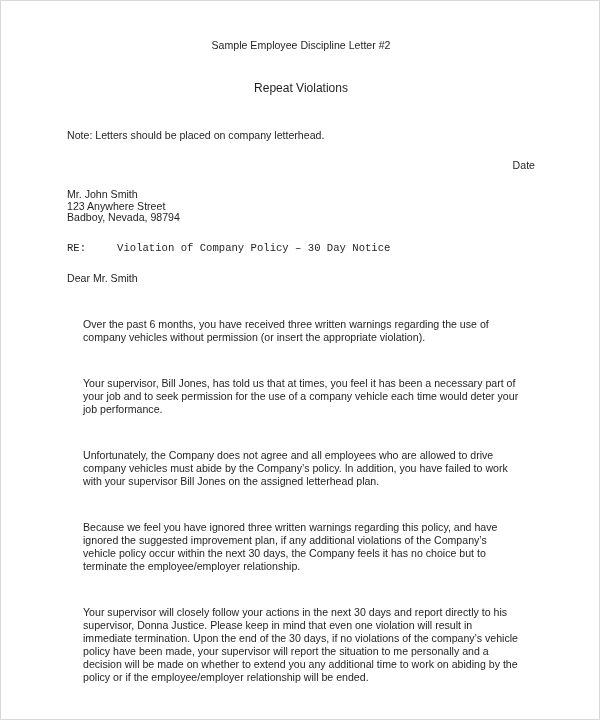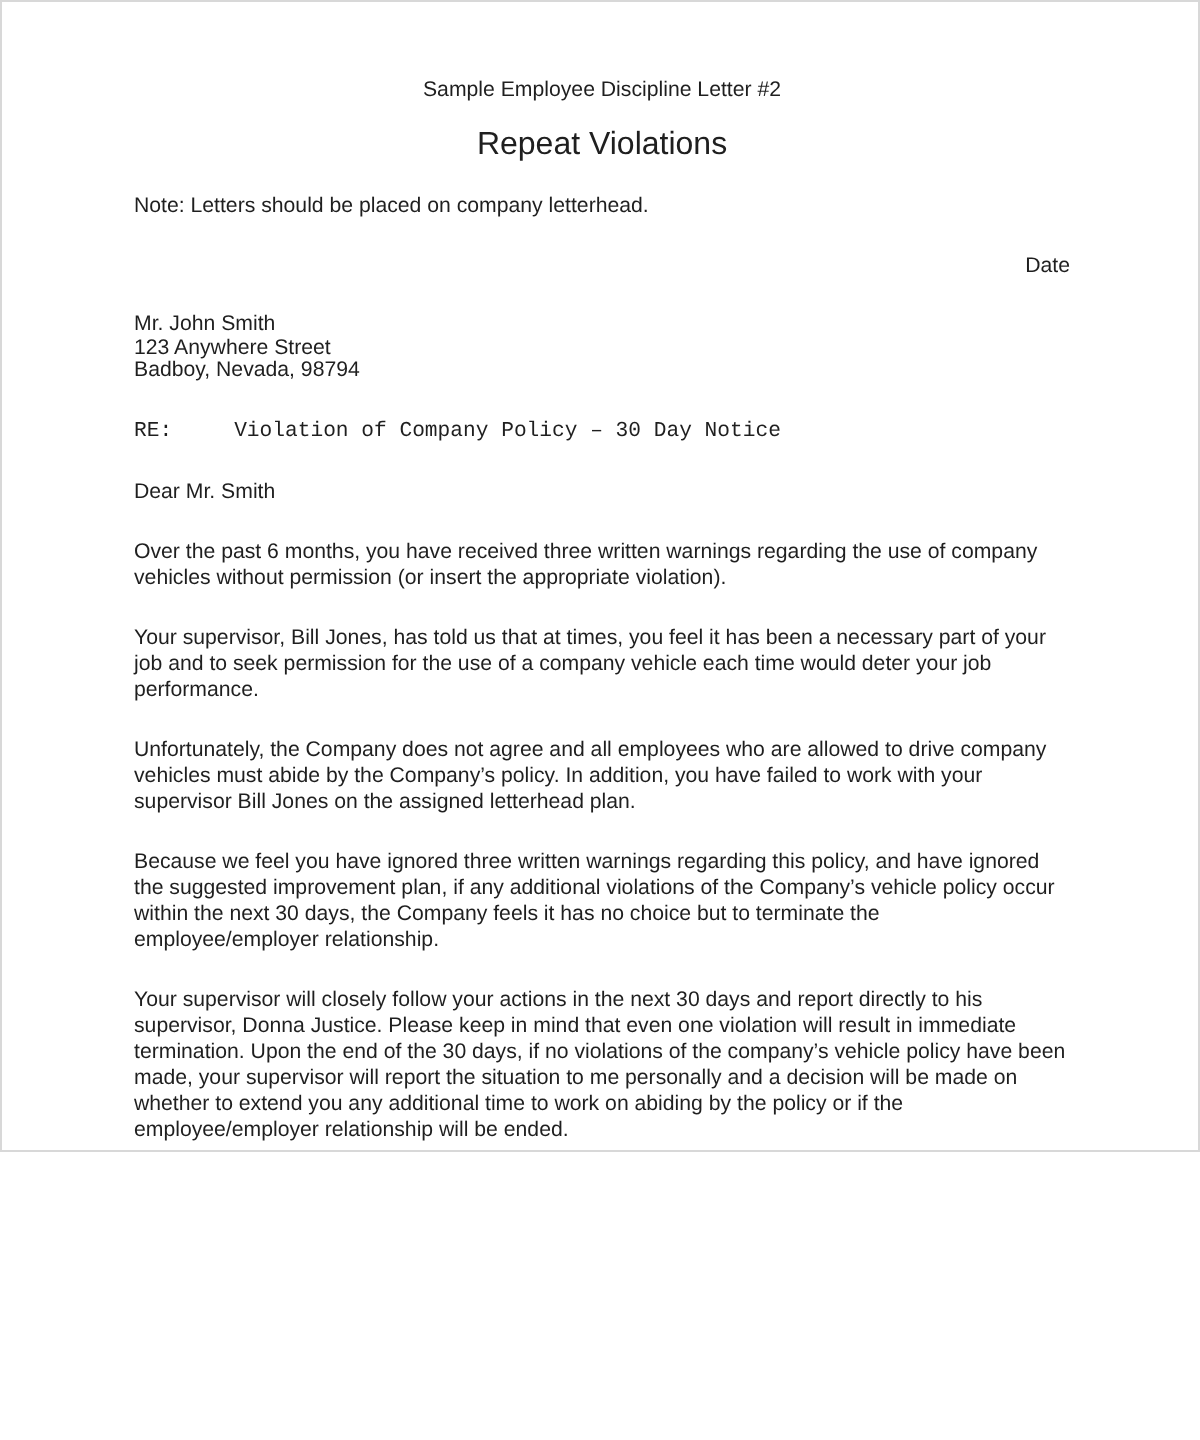--- a/index.html
+++ b/index.html
@@ -3,21 +3,21 @@
 <meta charset="utf-8">
 <style>
   html, body {
     margin: 0;
     padding: 0;
     background: #ffffff;
   }
   .page {
     position: relative;
     width: 600px;
-    height: 576px;
+    height: 720px;
     box-sizing: border-box;
     background: #ffffff;
     border: 1px solid #d8d8d8;
     overflow: hidden;
     font-family: "Liberation Sans", sans-serif;
     color: #1f1f1f;
     font-size: 10.6px;
     line-height: 13px;
     -webkit-font-smoothing: antialiased;
   }
@@ -29,23 +29,23 @@
   }
   .title-block {
     text-align: center;
   }
   .title-main {
     font-size: 10.6px;
     line-height: 13px;
     margin: 0;
   }
   .title-sub {
-    font-size: 16px;
+    font-size: 12px;
     line-height: 13px;
-    margin: 0;
+    margin: 16px;
     padding-top: 14px;
   }
   .note-line {
     padding-top: 18px;
   }
   .date-line {
     padding-top: 17px;
     text-align: right;
   }
   .address-block {
@@ -57,21 +57,21 @@
     font-family: Liberation Mono, monospace;
   }
   .salutation {
     padding-top: 17px;
   }
   .tab-gap {
     display: inline-block;
     width: 31px;
   }
   p.para {
-    margin: 0;
+    margin: 16px;
     padding-top: 17px;
     line-height: 13px;
   }
   .closing {
     padding-top: 18px;
     font-family: Liberation Mono, monospace;
   }
   .signature-block {
     padding-top: 47px;
     line-height: 11.6px;

